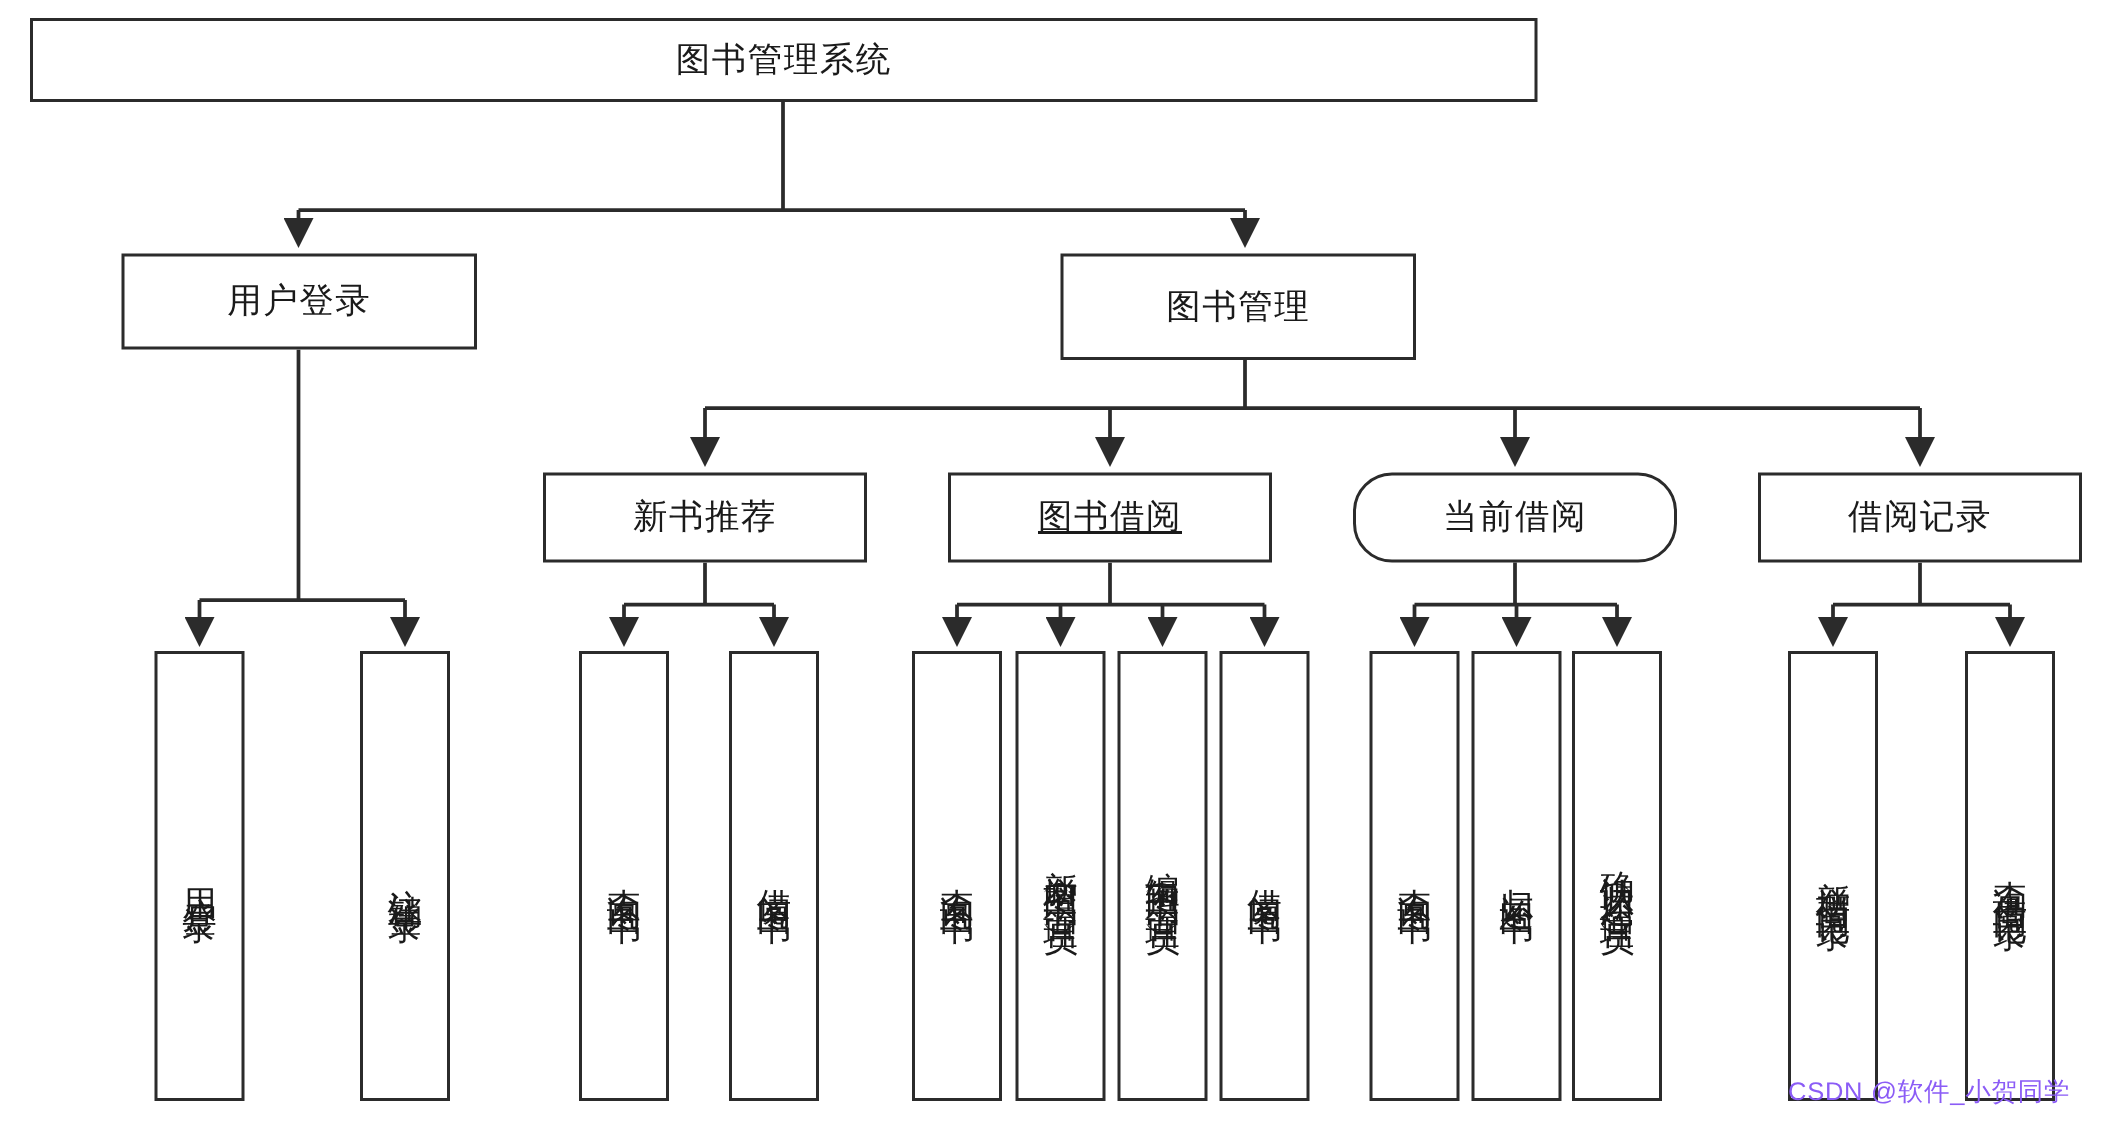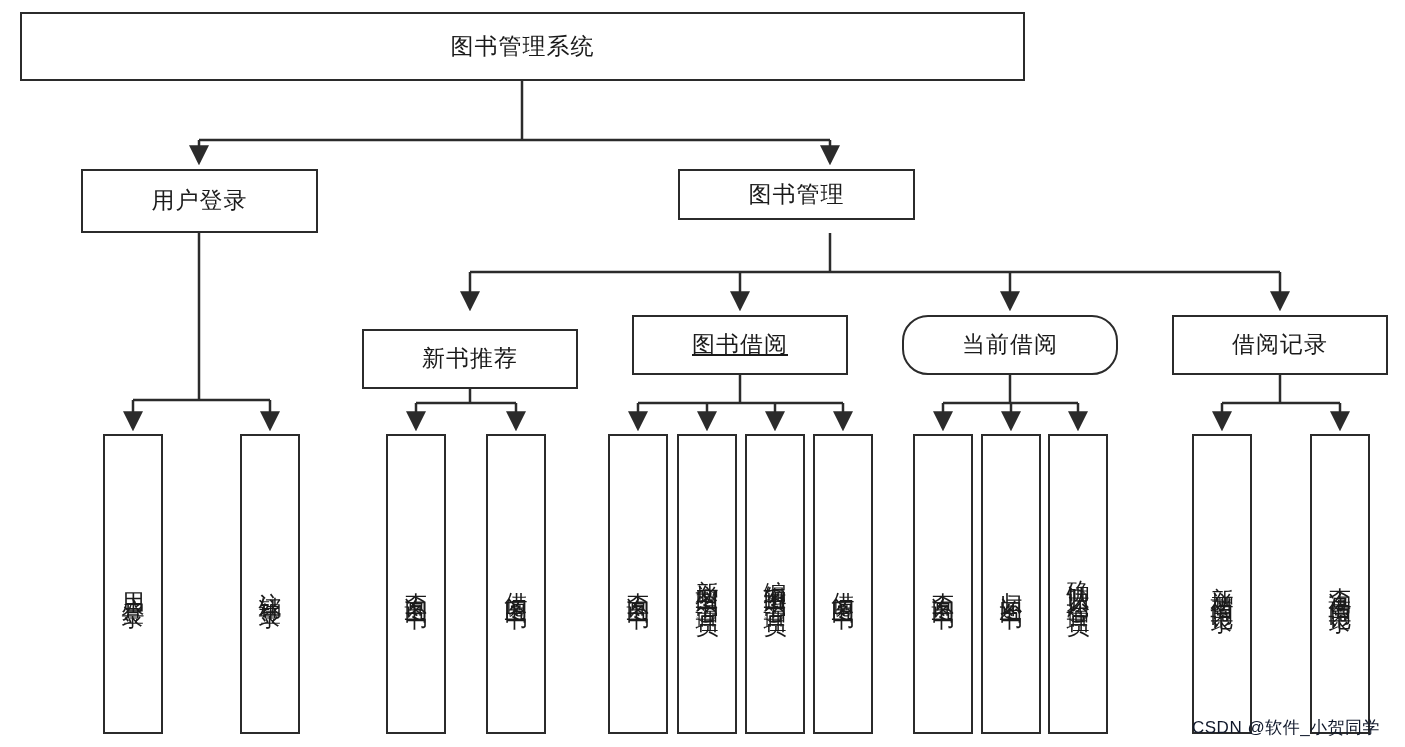--- a/index.html
+++ b/index.html
@@ -52,21 +52,21 @@
   .v-node .node-label {
     writing-mode: vertical-rl;
     text-orientation: upright;
     font-size: 23px;
     letter-spacing: 5px;
     line-height: 1;
     white-space: nowrap;
   }
   .watermark {
     position: absolute;
-    color: #0f172a;
+    color: #8b5cf6;
     font-size: 17px;
     white-space: nowrap;
     letter-spacing: 0.5px;
   }
 </style>
 </head>
 <body>
 
 <div id="canvas">
 
@@ -113,32 +113,32 @@
       <path d="M 1011 403 L 1011 428" marker-end="url(#arrow)"></path>
       <path d="M 1078 403 L 1078 428" marker-end="url(#arrow)"></path>
 
       <path d="M 1280 375 L 1280 403"></path>
       <path d="M 1222 403 L 1340 403"></path>
       <path d="M 1222 403 L 1222 428" marker-end="url(#arrow)"></path>
       <path d="M 1340 403 L 1340 428" marker-end="url(#arrow)"></path>
     </g>
   </svg>
 
-  <div class="node h-node" style="left:20px; top:12px; width:1005px; height:69px;">
+  <div class="node h-node" style="left:20px; top:12px; width:1005px; height:56px;">
     <span class="node-label">图书管理系统</span>
   </div>
 
   <div class="node h-node" style="left:81px; top:169px; width:237px; height:64px;">
     <span class="node-label">用户登录</span>
   </div>
-  <div class="node h-node" style="left:678px; top:169px; width:237px; height:51px;">
+  <div class="node h-node" style="left:707px; top:169px; width:237px; height:71px;">
     <span class="node-label">图书管理</span>
   </div>
 
-  <div class="node h-node" style="left:362px; top:329px; width:216px; height:60px;">
+  <div class="node h-node" style="left:362px; top:315px; width:216px; height:60px;">
     <span class="node-label">新书推荐</span>
   </div>
   <div class="node h-node" style="left:632px; top:315px; width:216px; height:60px;text-decoration:underline;">
     <span class="node-label">图书借阅</span>
   </div>
   <div class="node h-node" style="left:902px; top:315px; width:216px; height:60px;border-radius:26px;">
     <span class="node-label">当前借阅</span>
   </div>
   <div class="node h-node" style="left:1172px; top:315px; width:216px; height:60px;align-items:center;">
     <span class="node-label">借阅记录</span>

